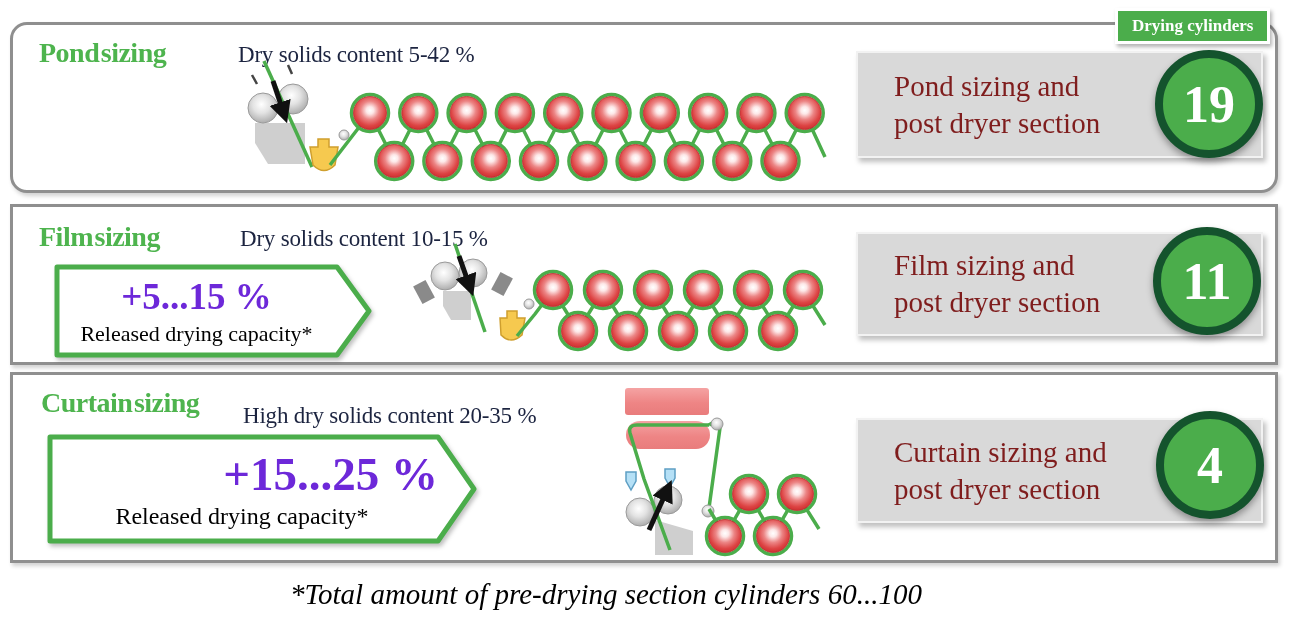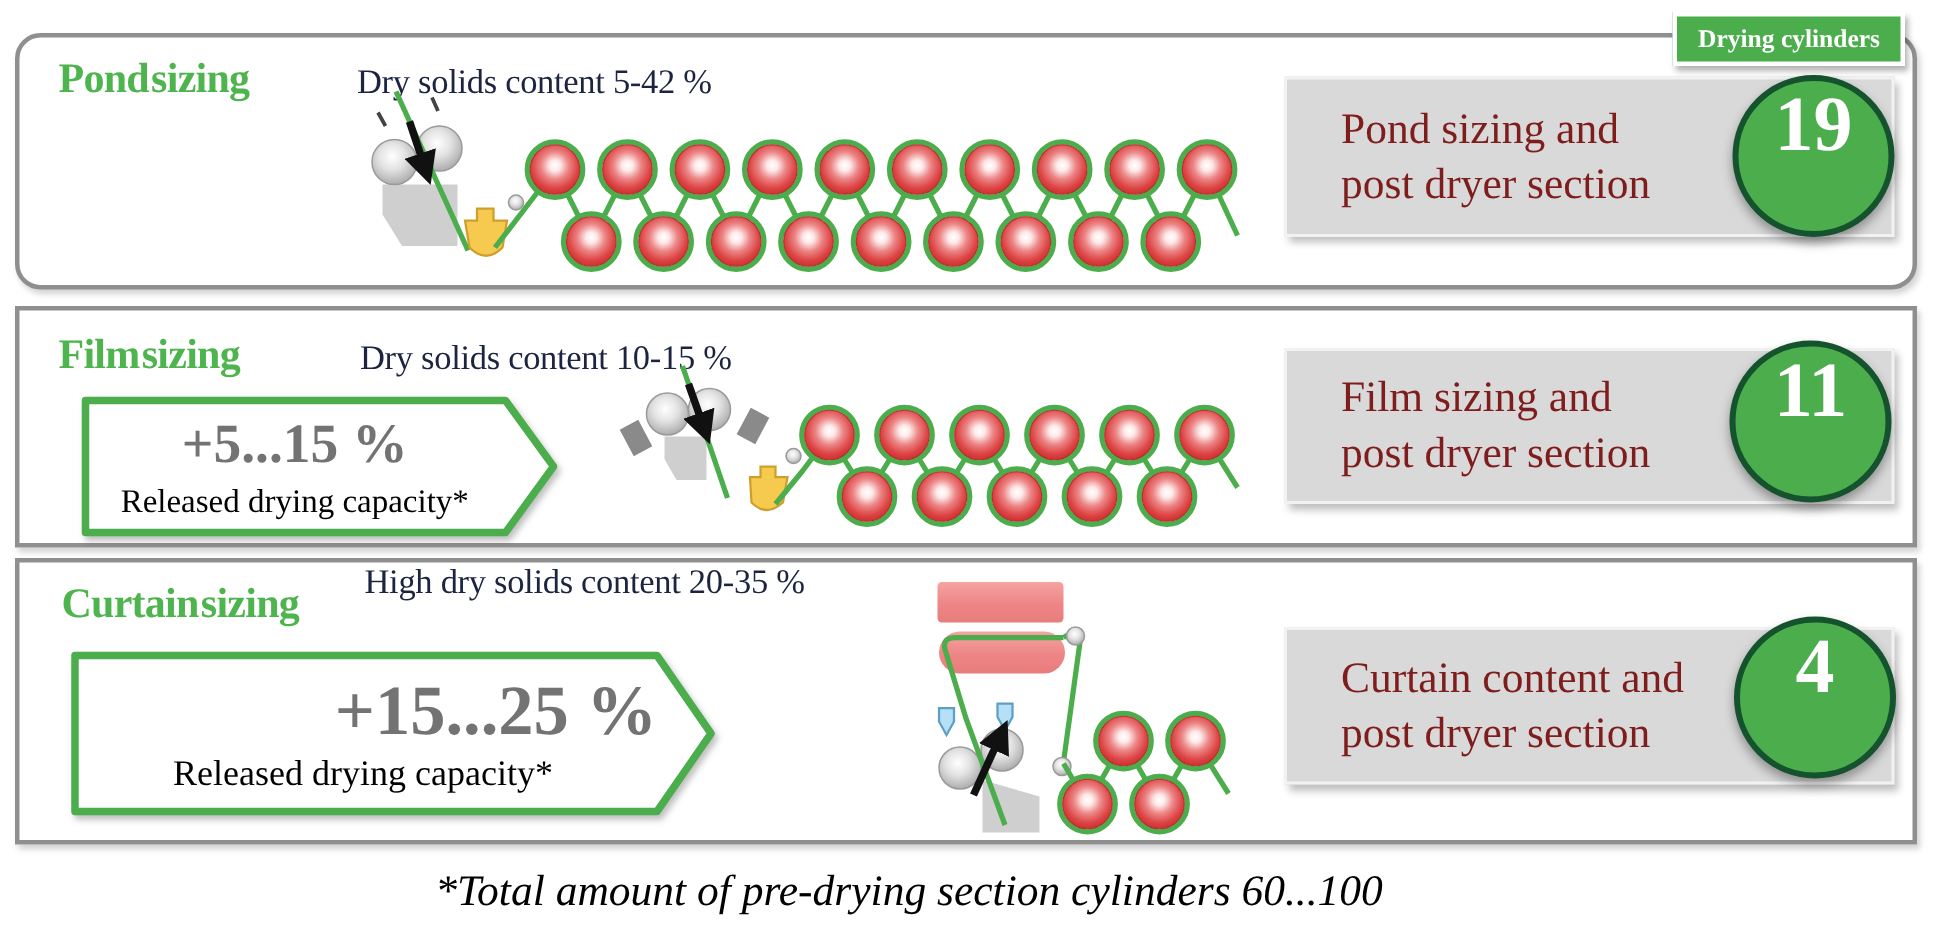--- a/index.html
+++ b/index.html
@@ -32,35 +32,35 @@
   }
   .diagram{position:absolute;}
   .infobox{
     position:absolute;left:843px;width:407px;background:var(--box-gray);
     border:2px solid #f2f2f2;box-shadow:3px 4px 5px rgba(0,0,0,.25);
     display:flex;flex-direction:column;justify-content:center;
     padding-left:36px;color:#7f1d1d;font-size:29px;line-height:37px;
   }
   .count{
     position:absolute;width:108px;height:108px;border-radius:50%;
-    background:var(--green);border:4px solid #14532d;
+    background:var(--green);border:8px solid #14532d;
     box-shadow:0 4px 7px rgba(0,0,0,.35);
-    display:flex;align-items:flex-start;justify-content:center;
+    display:flex;align-items:center;justify-content:center;
     color:#fff;font-size:52px;font-weight:bold;z-index:3;
   }
   .badge{
     position:absolute;left:1115px;top:8px;z-index:10;
     background:var(--green);color:#fff;font-weight:bold;font-size:17px;
     padding:5px 14px;border:3px solid #fff;box-shadow:2px 3px 4px rgba(0,0,0,.3);
     white-space:nowrap;
   }
   .capacity{position:absolute;}
   .capacity svg{display:block;filter:drop-shadow(2px 3px 2px rgba(0,0,0,.25));}
   .cap-value{
-    position:absolute;text-align:center;color:#737373;font-weight:bold;white-space:nowrap;
+    position:absolute;text-align:center;color:#6d28d9;font-weight:bold;white-space:nowrap;
   }
   .cap-label{
     position:absolute;text-align:center;color:#000;white-space:nowrap;
   }
   #cap-film .cap-value{left:0;top:12px;width:287px;font-size:37px;}
   #cap-film .cap-label{left:0;top:58px;width:287px;font-size:22px;}
   #cap-curtain .cap-value{left:0;top:14px;width:392px;font-size:47px;text-align:right;}
   #cap-curtain .cap-label{left:0;top:70px;width:392px;font-size:24px;}
   .footnote{
     position:absolute;top:578px;left:0;width:1212px;text-align:center;
@@ -226,21 +226,21 @@
       <div>Film sizing and</div>
       <div>post dryer section</div>
     </div>
     <div class="count" style="left:1140px;top:20px">
       <span>11</span>
     </div>
   </section>
 
   <section class="panel" id="panel-curtain">
     <h2 class="title" style="left:28px;top:12px">Curtain sizing</h2>
-    <div class="subtitle" style="left:230px;top:0">High dry solids content 20-35 %</div>
+    <div class="subtitle" style="left:230px;top:28px">High dry solids content 20-35 %</div>
 
     <div class="capacity" id="cap-curtain" style="left:33px;top:58px;width:432px;height:112px">
       <svg width="432" height="112" viewBox="0 0 432 112">
         <polygon points="4,4 392,4 428,56 392,108 4,108" fill="#ffffff" stroke="var(--green)" stroke-width="5" stroke-linejoin="round"></polygon>
       </svg>
       <div class="cap-value">+15...25 %</div>
       <div class="cap-label">Released drying capacity*</div>
     </div>
 
     <svg id="diag-curtain" class="diagram" style="left:600px;top:5px" width="290" height="185" viewBox="0 0 290 185">
@@ -267,21 +267,21 @@
           <circle cx="184" cy="114" r="18.5" fill="none" stroke="var(--green)" stroke-width="3.5"></circle>
           <circle cx="184" cy="114" r="16.5" fill="url(#redGrad)" stroke="#b53030" stroke-width="0.8"></circle>
           <circle cx="112" cy="156" r="18.5" fill="none" stroke="var(--green)" stroke-width="3.5"></circle>
           <circle cx="112" cy="156" r="16.5" fill="url(#redGrad)" stroke="#b53030" stroke-width="0.8"></circle>
           <circle cx="160" cy="156" r="18.5" fill="none" stroke="var(--green)" stroke-width="3.5"></circle>
           <circle cx="160" cy="156" r="16.5" fill="url(#redGrad)" stroke="#b53030" stroke-width="0.8"></circle>
         </g>
       </svg>
 
     <div class="infobox" style="top:43px;height:105px">
-      <div>Curtain content and</div>
+      <div>Curtain sizing and</div>
       <div>post dryer section</div>
     </div>
     <div class="count" style="left:1143px;top:36px">
       <span>4</span>
     </div>
   </section>
 
   <div class="footnote">*Total amount of pre-drying section cylinders 60...100</div>
 
 </div>

